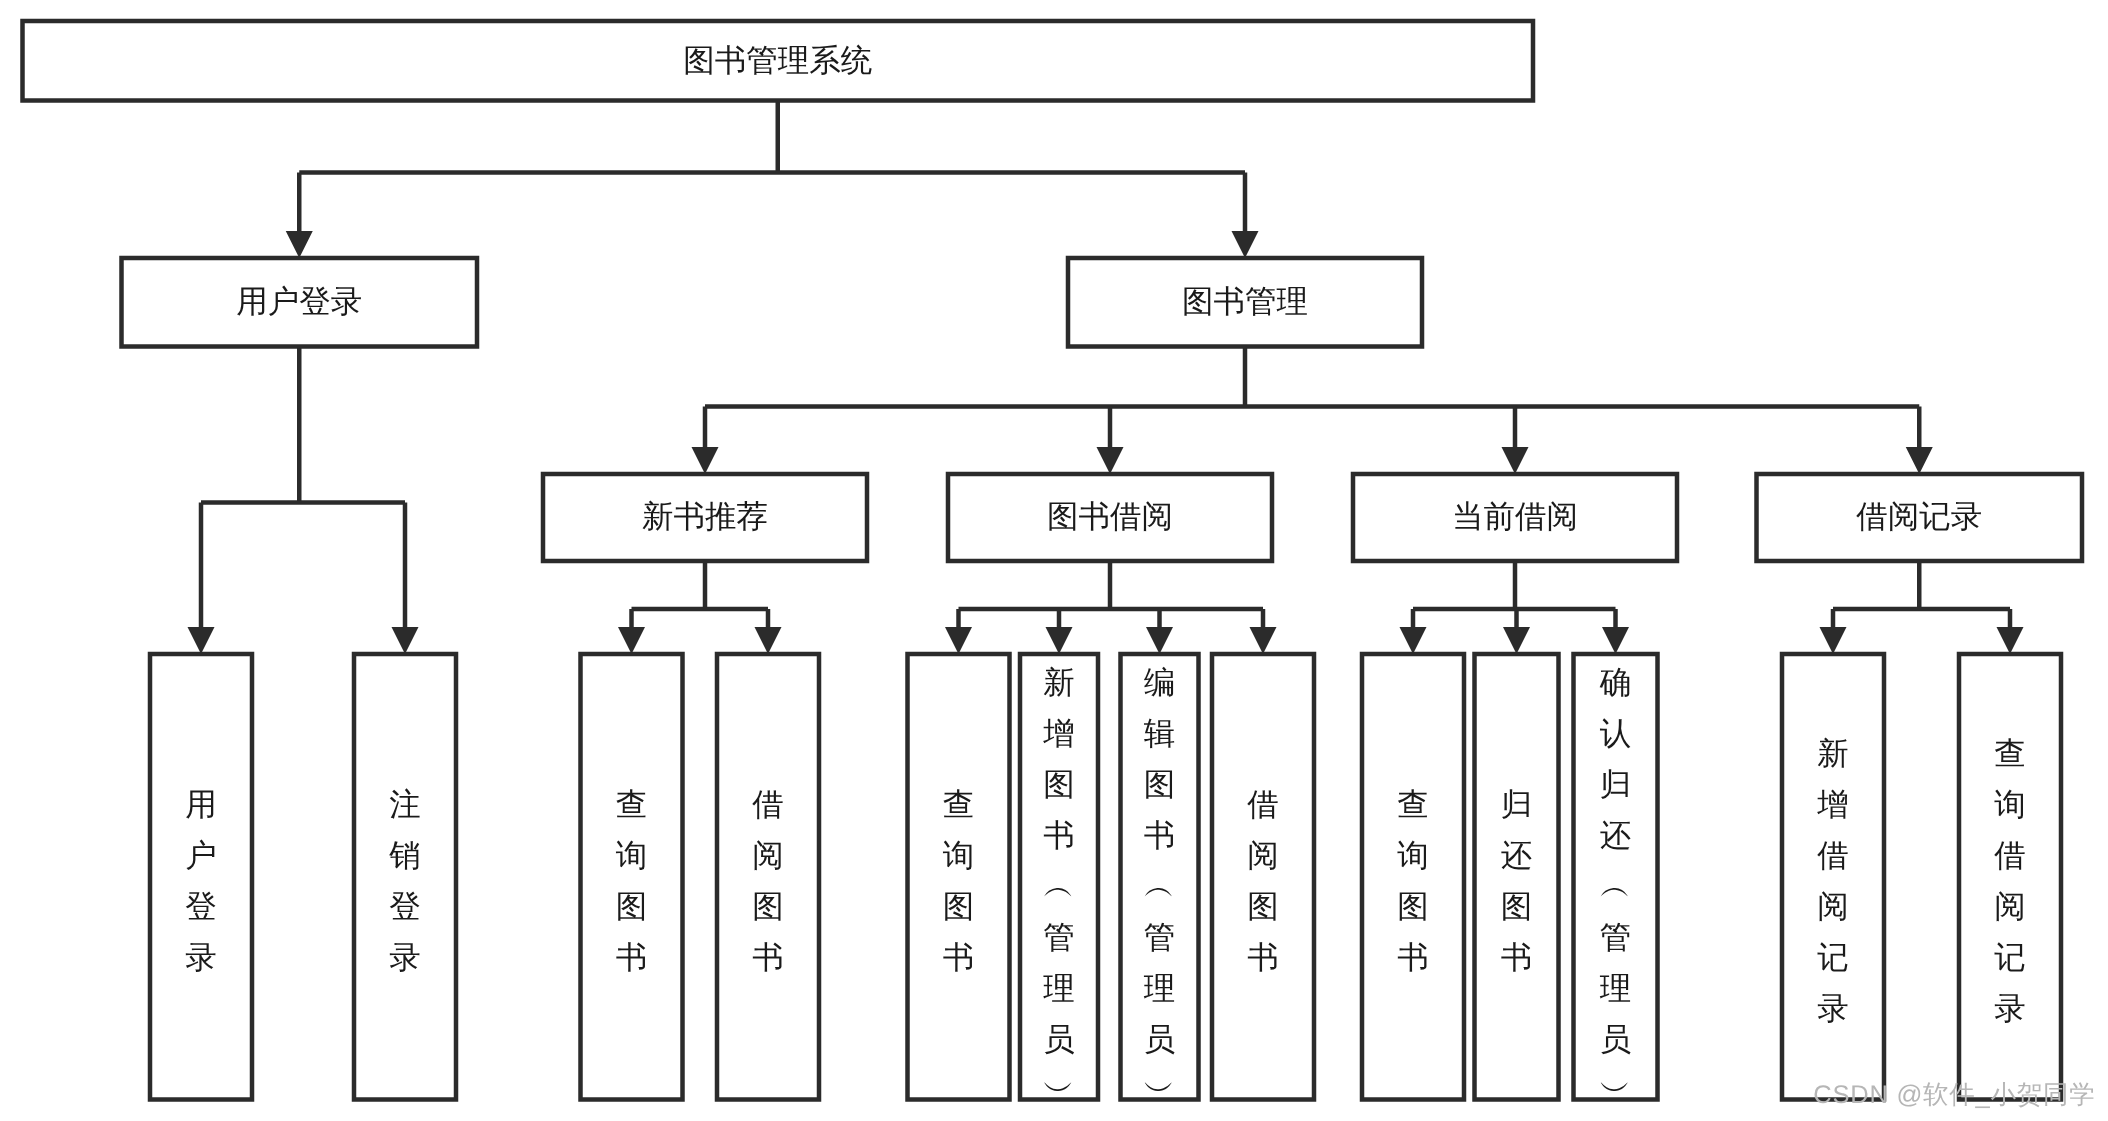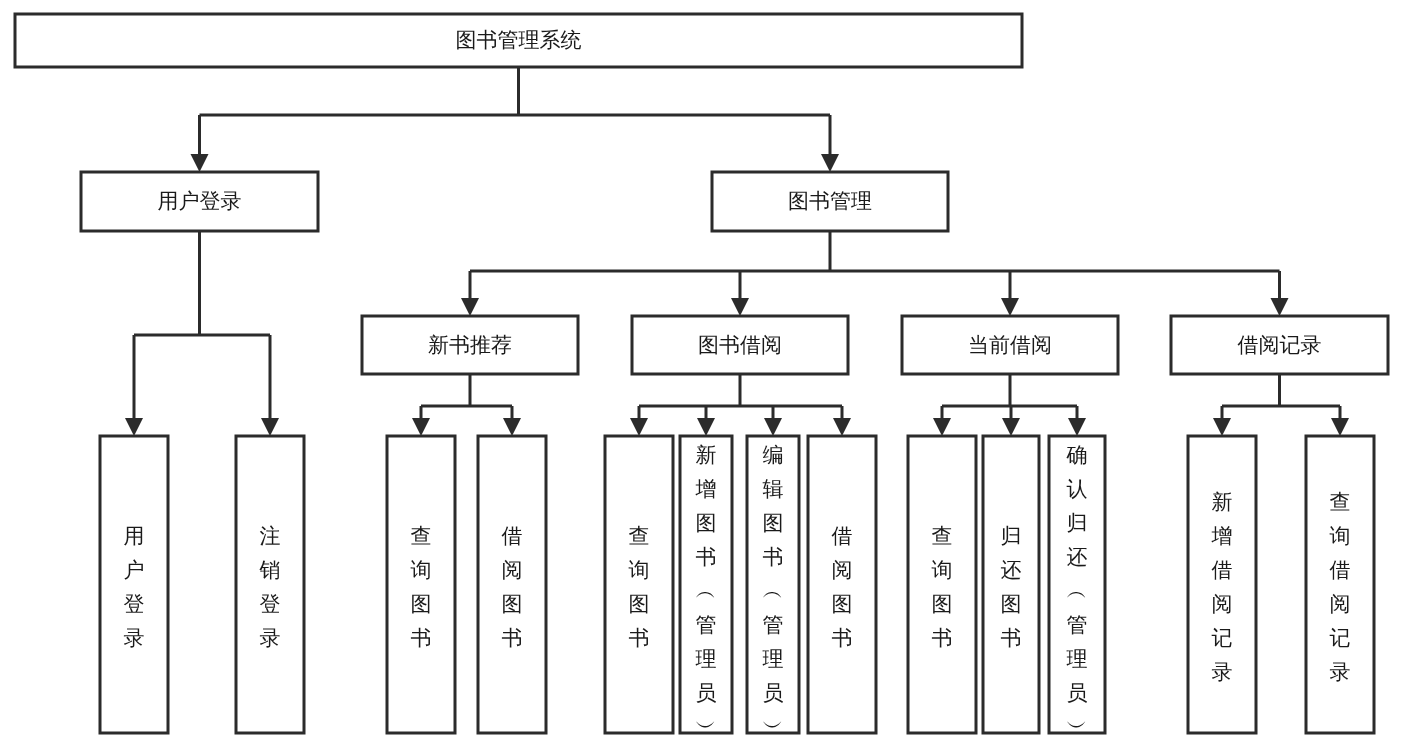--- a/index.html
+++ b/index.html
@@ -163,13 +163,14 @@
         <g>
           <rect x="1188" y="436" width="68" height="297" class="node-rect"></rect>
           <text x="1222" y="0" class="leaf-label" text-anchor="middle"><tspan x="1222" y="509.02">新</tspan><tspan x="1222" y="543.02">增</tspan><tspan x="1222" y="577.02">借</tspan><tspan x="1222" y="611.02">阅</tspan><tspan x="1222" y="645.02">记</tspan><tspan x="1222" y="679.02">录</tspan></text>
         </g>
         <g>
           <rect x="1306" y="436" width="68" height="297" class="node-rect"></rect>
           <text x="1340" y="0" class="leaf-label" text-anchor="middle"><tspan x="1340" y="509.02">查</tspan><tspan x="1340" y="543.02">询</tspan><tspan x="1340" y="577.02">借</tspan><tspan x="1340" y="611.02">阅</tspan><tspan x="1340" y="645.02">记</tspan><tspan x="1340" y="679.02">录</tspan></text>
         </g>
       </g>
   </svg>
+  <div class="watermark">CSDN @软件_小贺同学</div>
 </div>
 
 </body></html>

